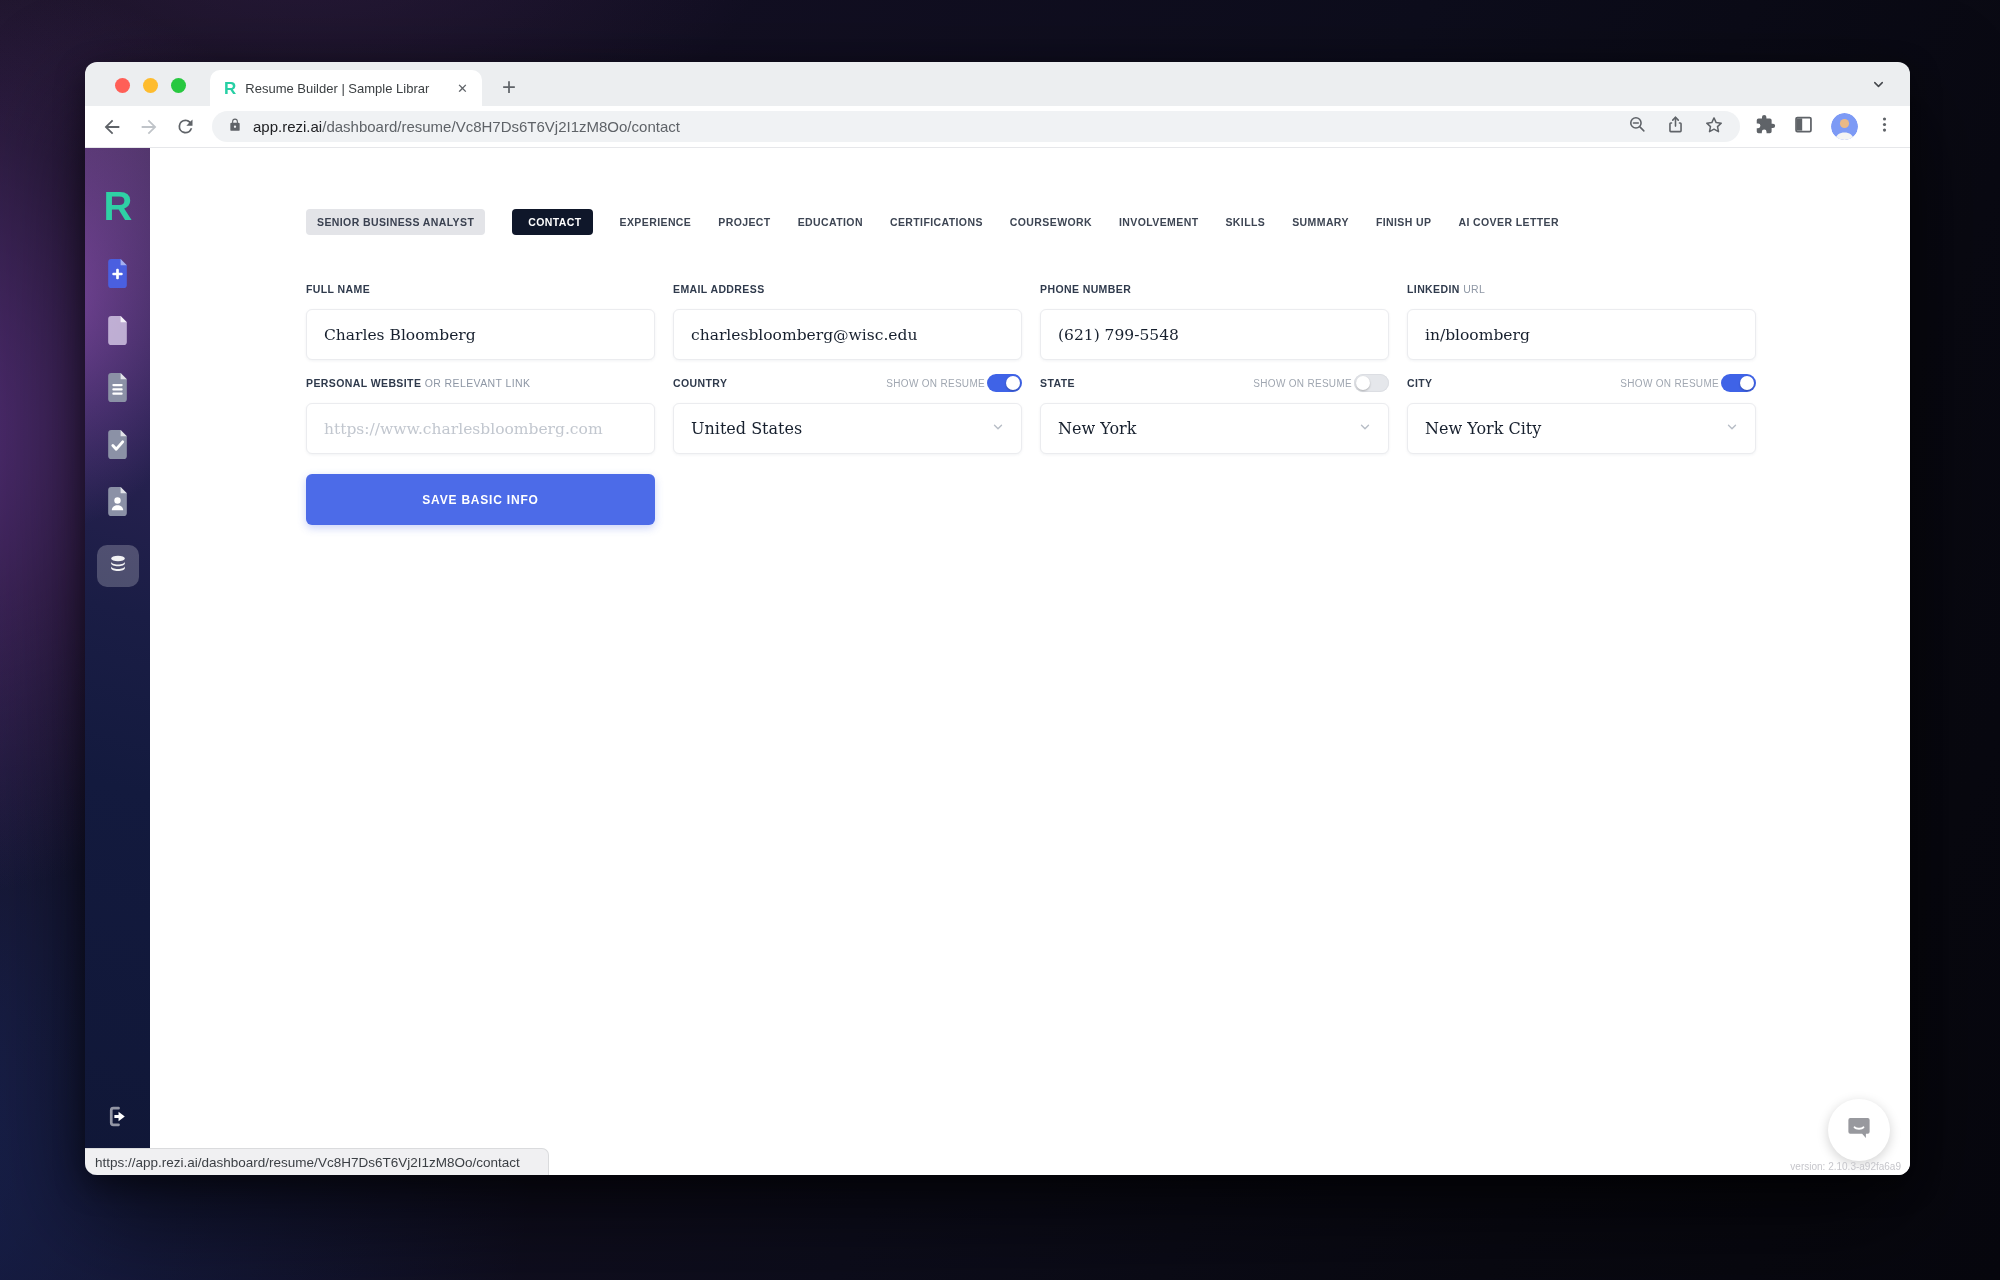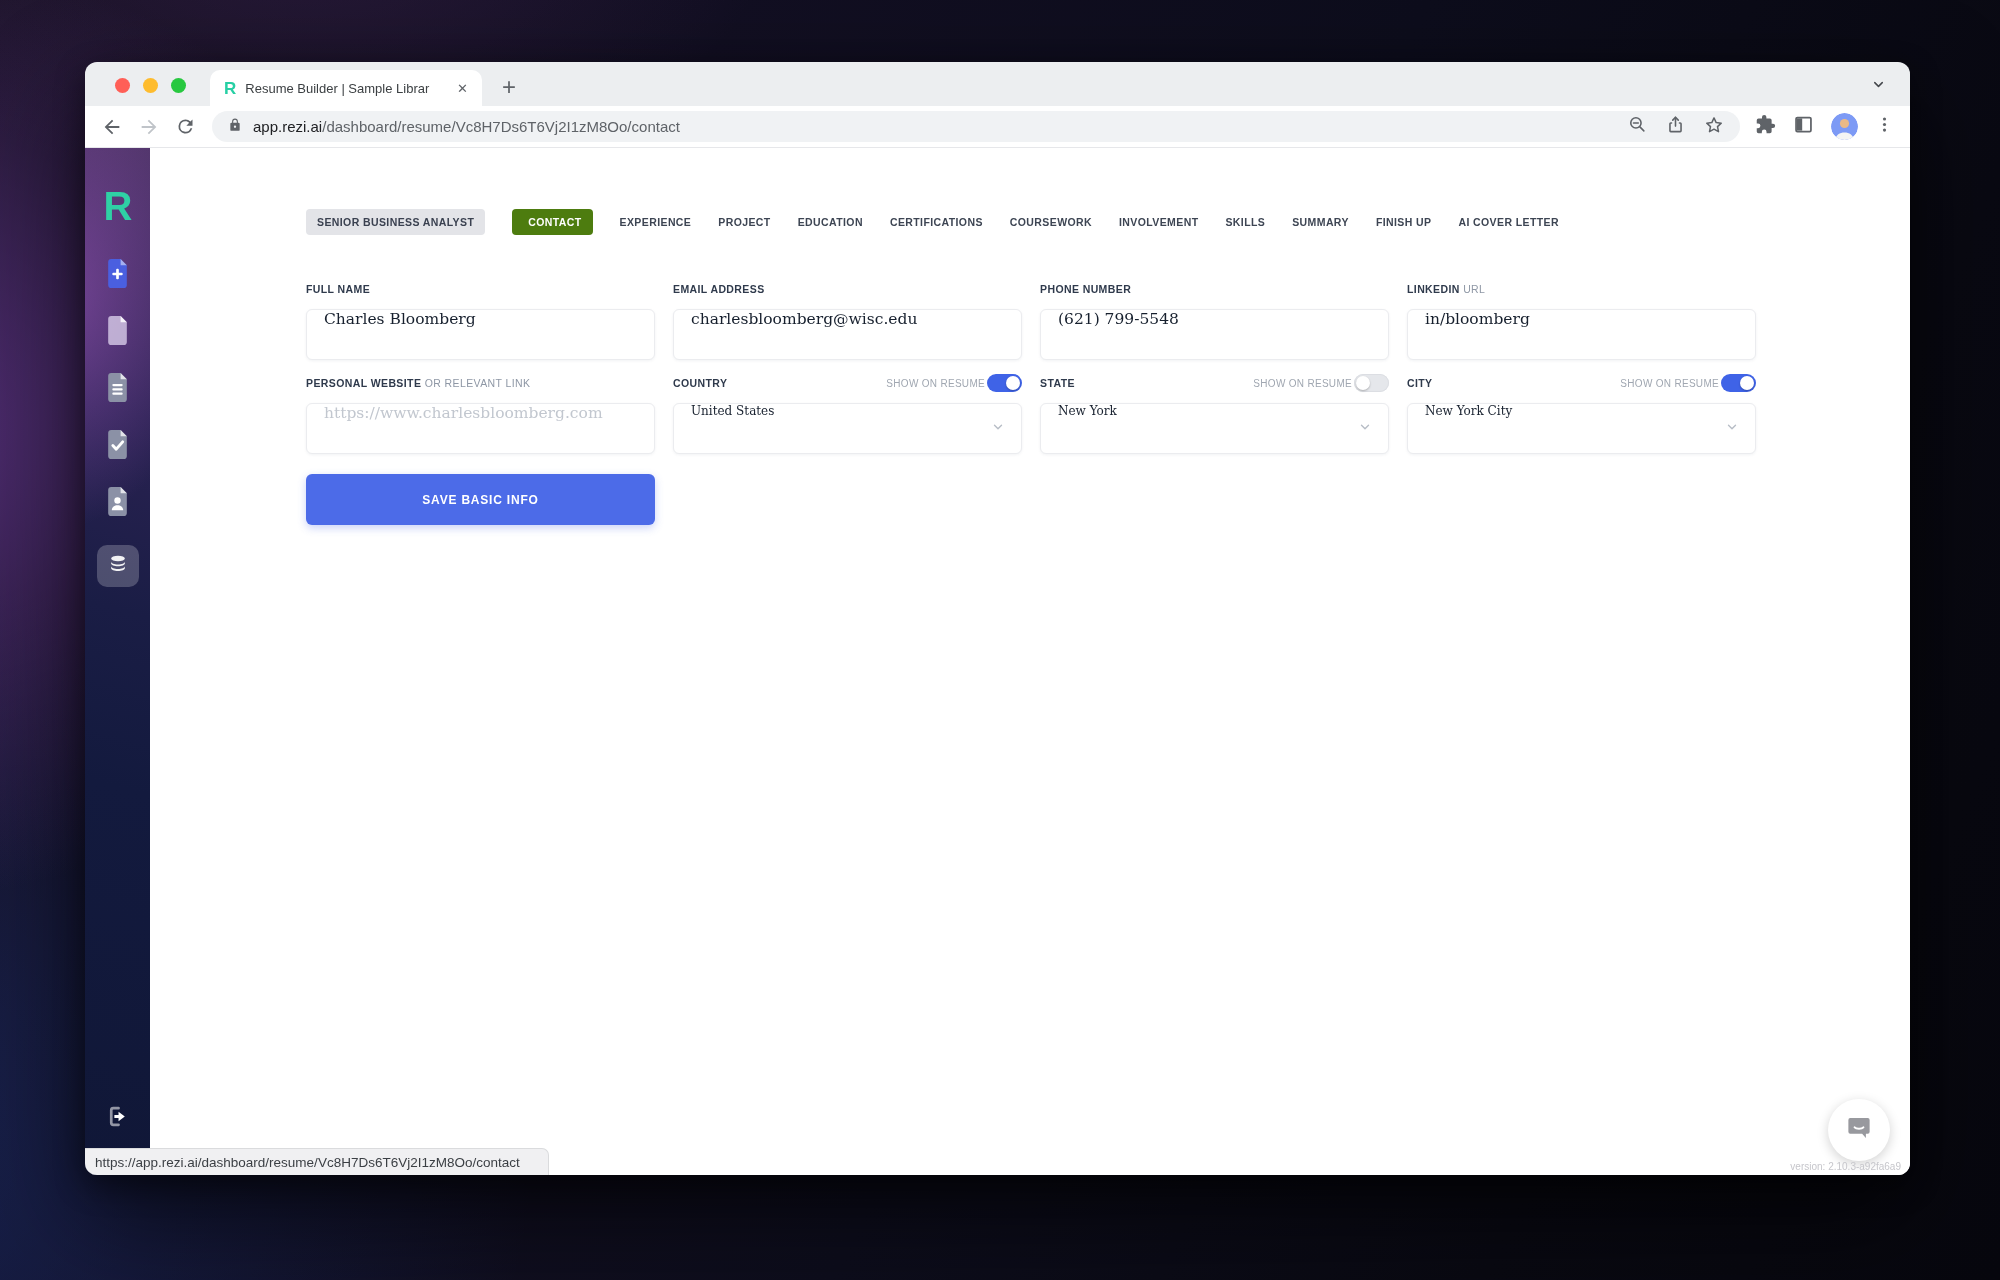--- a/index.html
+++ b/index.html
@@ -64,44 +64,44 @@
   .side-logout { margin-bottom:42px; }
 
   .main { flex:1; position:relative; background:#ffffff; min-width:0; }
 
   
   .pills { display:flex; align-items:center; gap:27px; margin:61px 154px 0 156px; }
   .pill, .pill-plain {
     font-size:10.5px; font-weight:700; letter-spacing:.4px; color:#3d4553; white-space:nowrap;
   }
   .pill { padding:7px 11px; border-radius:4px; background:#e3e4e8; color:#3a4150; }
-  .pill.active { background:#4d7c0f; color:#ffffff;padding-left:16px; }
+  .pill.active { background:#0f172a; color:#ffffff;padding-left:16px; }
 
   
   .form-grid { display:grid; grid-template-columns:1fr 1fr 1fr 1fr; column-gap:18px; row-gap:16px; margin:47px 154px 0 156px; }
   .label-row { display:flex; align-items:center; justify-content:space-between; height:14px; margin-bottom:13px; }
   .field-label { font-size:10.5px; font-weight:700; letter-spacing:.4px; color:#2f3a4c; }
   .field-label .suffix { font-weight:400; color:#8e97a5;margin-top:48px; }
   .show-wrap { display:flex; align-items:center; gap:2px; }
   .show-label { font-size:10px; color:#a0a7b1; letter-spacing:.3px; font-weight:400; }
   .toggle { width:35px; height:18px; border-radius:9px; position:relative; }
   .toggle.on { background:#3f63e7; }
   .toggle.off { background:#e5e7eb; box-shadow:inset 0 0 0 1px #dcdee3; }
   .knob { position:absolute; top:2px; width:14px; height:14px; border-radius:50%; background:#ffffff; box-shadow:0 1px 2px rgba(0,0,0,.25); }
   .toggle.on .knob { right:2px; } .toggle.off .knob { left:2px; }
   .tbox {
     width:100%; height:51px; background:#ffffff; border:1px solid #ebecef; border-radius:6px;
-    box-shadow:0 1px 3px rgba(25,40,70,.06); display:flex; align-items:flex-start; padding:0 17px; position:relative;
+    box-shadow:0 1px 3px rgba(25,40,70,.06); display:flex; align-items:center; padding:0 17px; position:relative;
   }
   .tbox input {
     width:100%; border:none; outline:none; background:transparent;
     font-family:"DejaVu Serif", serif; font-size:15.5px; color:#17202e;
   }
   .tbox input::placeholder { color:#c2c7cf; }
-  .select-value { font-family:"DejaVu Serif", serif; font-size:12px; color:#17202e; }
+  .select-value { font-family:"DejaVu Serif", serif; font-size:16px; color:#17202e; }
   .chev { position:absolute; right:16px; top:50%; transform:translateY(-50%); }
 
   .save-btn {
     height:51px; border:none; border-radius:6px; background:#4c6be8; color:#ffffff;
     font-family:"Liberation Sans", sans-serif; font-size:12px; font-weight:700; letter-spacing:.8px;
     box-shadow:0 3px 8px rgba(76,107,232,.30); margin-top:4px;
   }
 
   
   .chat-fab {

